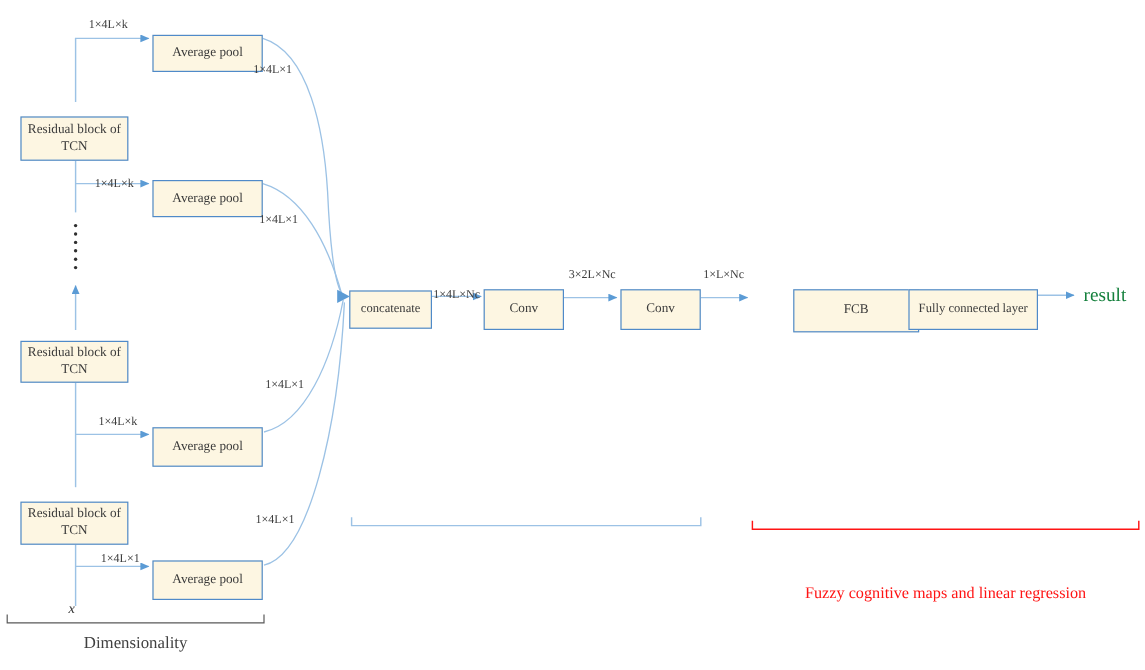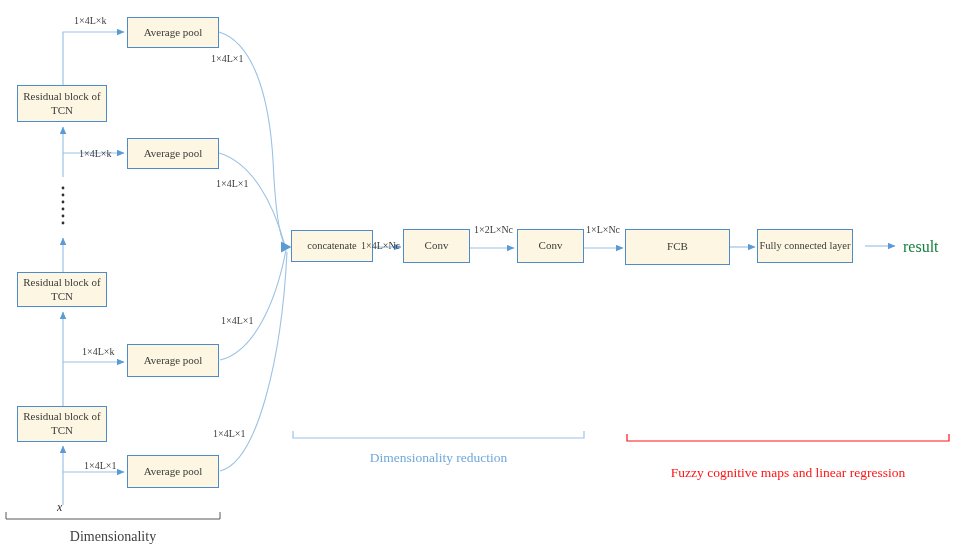--- a/index.html
+++ b/index.html
@@ -7,21 +7,21 @@
     position:relative;width:954px;height:558px;background:#ffffff;overflow:hidden;
     font-family:"Liberation Serif", serif;color:var(--text,#3b3b3b);
   }
   .lines-svg{position:absolute;left:0;top:0;width:954px;height:558px;}
   .box{
     position:absolute;box-sizing:border-box;
     background:var(--box-fill,#fdf6e2);
     border:1.5px solid var(--box-border,#4f8ac9);
     display:flex;align-items:center;justify-content:center;
     text-align:center;font-size:11px;line-height:1.25;
-    white-space:pre-line;color:var(--text,#3b3b3b);
+    white-space:pre-line;color:var(--text,#3b3b3b);margin-top:12px;
   }
   .box.small{font-size:10.5px;}
   .elabel{
     position:absolute;font-size:10px;white-space:nowrap;
     color:var(--edge-label,#3d3d3d);
   }
   .io-label{position:absolute;font-size:16px;color:#15803d;white-space:nowrap;}
   .x-label{position:absolute;font-size:12px;font-style:italic;color:#2f2f2f;}
   .section-label{
     position:absolute;text-align:center;font-size:13.5px;white-space:nowrap;
@@ -82,40 +82,39 @@
   <div class="box" style="left:17px;top:272px;width:90px;height:35px">Residual block of
 TCN</div>
   <div class="box" style="left:17px;top:406px;width:90px;height:36px">Residual block of
 TCN</div>
 
   <div class="box" style="left:127px;top:17px;width:92px;height:31px">Average pool</div>
   <div class="box" style="left:127px;top:138px;width:92px;height:31px">Average pool</div>
   <div class="box" style="left:127px;top:344px;width:92px;height:33px">Average pool</div>
   <div class="box" style="left:127px;top:455px;width:92px;height:33px">Average pool</div>
 
-  <div class="box small" style="left:291px;top:230px;width:82px;height:32px">concatenate</div>
+  <div class="box small" style="left:291px;top:230px;width:69px;height:32px">concatenate</div>
   <div class="box" style="left:403px;top:229px;width:67px;height:34px">Conv</div>
   <div class="box" style="left:517px;top:229px;width:67px;height:34px">Conv</div>
-  <div class="box" style="left:625px;top:229px;width:105px;height:36px">FCB</div>
-  <div class="box small" style="left:757px;top:229px;width:96px;height:34px">Fully connected layer</div>
+  <div class="box" style="left:661px;top:229px;width:105px;height:36px">FCB</div>
+  <div class="box small" style="left:757px;top:229px;width:108px;height:34px">Fully connected layer</div>
 
   <div class="elabel" style="left:74px;top:15px">1×4L×k</div>
   <div class="elabel" style="left:79px;top:148px">1×4L×k</div>
   <div class="elabel" style="left:82px;top:346px">1×4L×k</div>
   <div class="elabel" style="left:84px;top:460px">1×4L×1</div>
 
   <div class="elabel" style="left:211px;top:53px">1×4L×1</div>
   <div class="elabel" style="left:216px;top:178px">1×4L×1</div>
   <div class="elabel" style="left:221px;top:315px">1×4L×1</div>
   <div class="elabel" style="left:213px;top:428px">1×4L×1</div>
 
   <div class="elabel" style="left:361px;top:240px">1×4L×Nc</div>
-  <div class="elabel" style="left:474px;top:224px">1×2L×Nc</div>
+  <div class="elabel" style="left:474px;top:224px">3×2L×Nc</div>
   <div class="elabel" style="left:586px;top:224px">1×L×Nc</div>
 
   <div class="x-label" style="left:57px;top:500px">x</div>
   <div class="io-label" style="left:903px;top:238px">result</div>
 
   <div class="section-label decomp" style="left:6px;top:529px;width:214px">Dimensionality</div>
-  <div class="section-label dim" style="left:293px;top:450px;width:291px">Dimensionality reduction</div>
-  <div class="section-label fuzzy" style="left:627px;top:465px;width:322px">Fuzzy cognitive maps and linear regression</div>
+  <div class="section-label fuzzy" style="left:627px;top:486px;width:322px">Fuzzy cognitive maps and linear regression</div>
 
 </div>
 
 </body></html>

